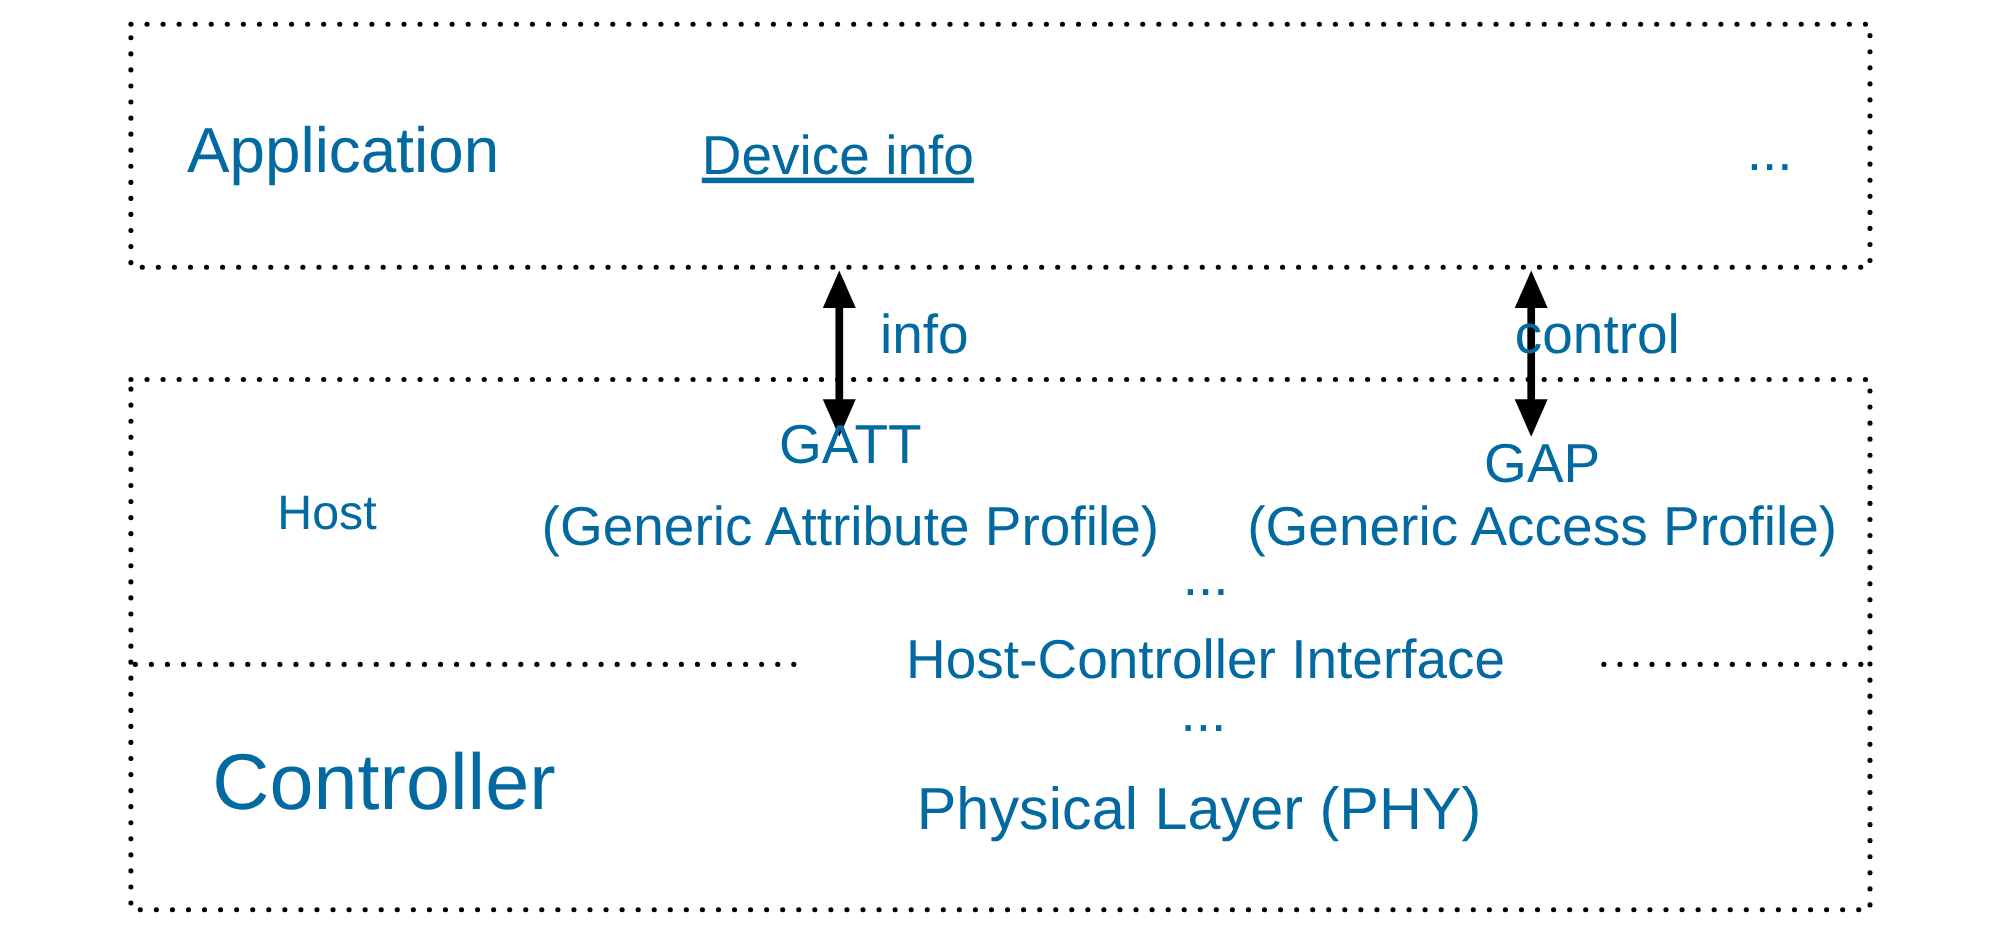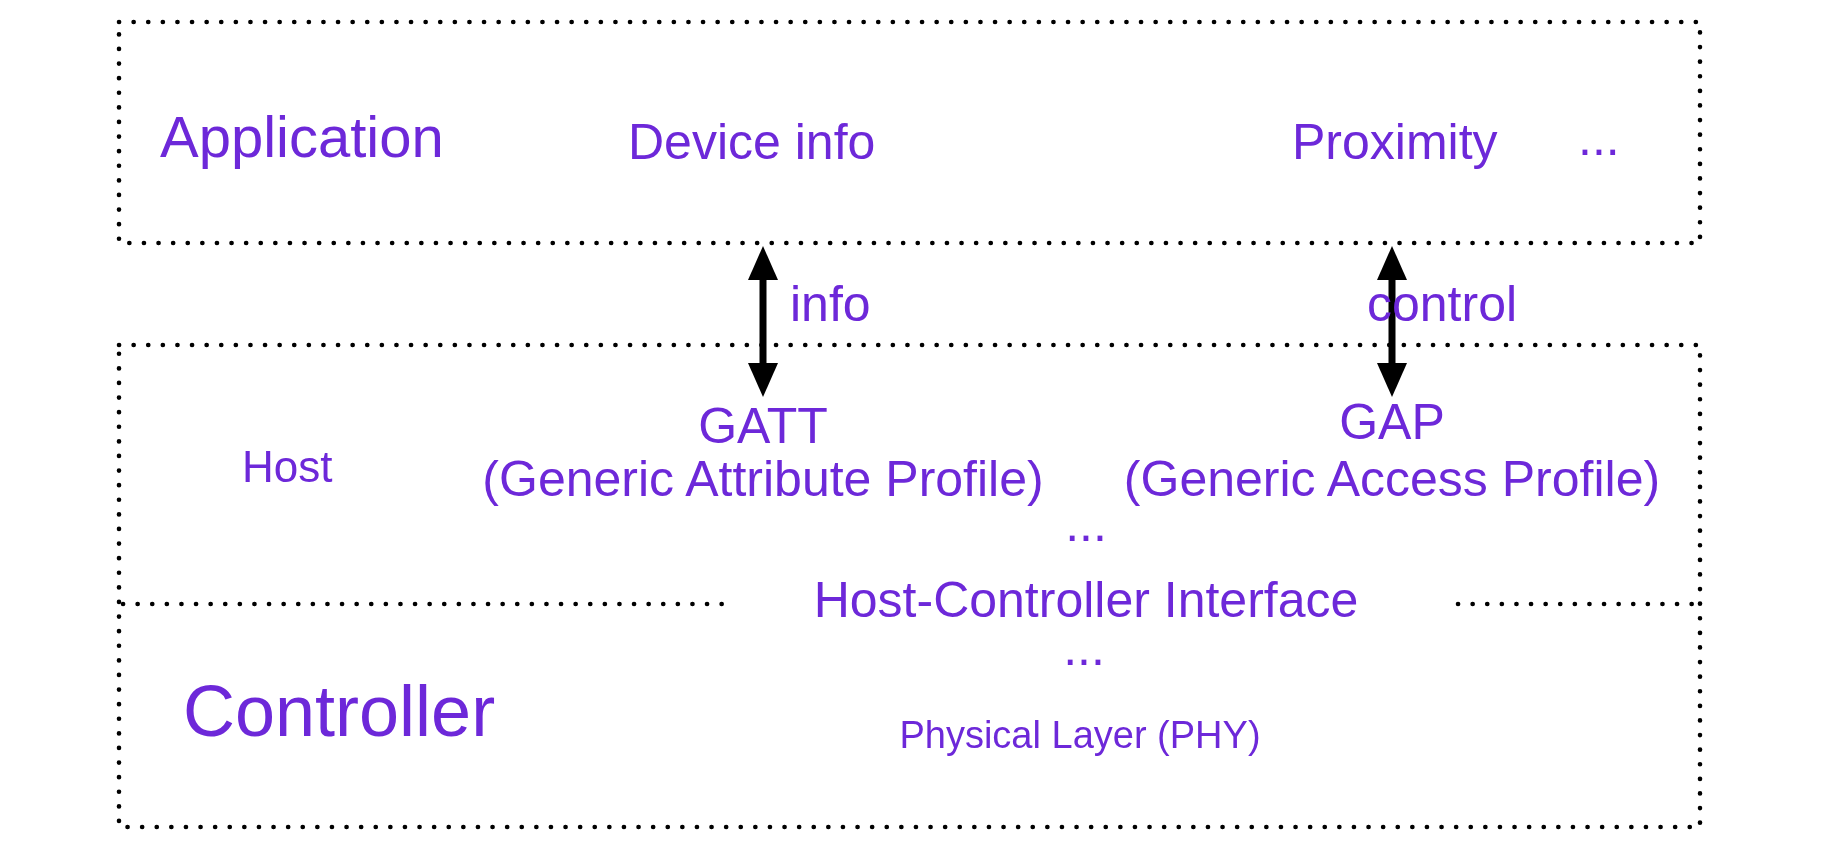--- a/index.html
+++ b/index.html
@@ -19,35 +19,36 @@
   .layer-svg {
     position: absolute;
     left: 0;
     top: 0;
     width: 1829px;
     height: 850px;
   }
   .txt {
     position: absolute;
     white-space: nowrap;
-    color: #6d28d9;
+    color: #0369a1;
     line-height: 1.1;
+    margin-left: 10px;
   }
   .anchor-left {
     transform: translateY(-50%);
   }
   .anchor-center {
     transform: translate(-50%, -50%);
     text-align: center;
   }
   .fs-app   { font-size: 58px; }
   .fs-host  { font-size: 44px; }
   .fs-ctrl  { font-size: 72px; }
   .fs-label { font-size: 50px; }
-  .fs-phy   { font-size: 38px; }
+  .fs-phy   { font-size: 54px; }
 </style>
 </head>
 <body>
 
 <div class="canvas">
 
   <svg class="layer-svg" viewBox="0 0 1829 850" xmlns="http://www.w3.org/2000/svg">
 
     <rect x="119" y="22" width="1581" height="221" fill="none" stroke="#000000" stroke-width="4.6" stroke-dasharray="0.1 14.5" stroke-linecap="round"></rect>
 
@@ -63,29 +64,28 @@
     </g>
 
     <g fill="#000000" stroke="none">
       <rect x="1388.5" y="272" width="7" height="102"></rect>
       <polygon points="1392,246 1377,280 1407,280"></polygon>
       <polygon points="1392,397 1377,363 1407,363"></polygon>
     </g>
   </svg>
 
   <div class="txt anchor-left fs-app" style="left:160px; top:137px;">Application</div>
-  <div class="txt anchor-left fs-label" style="left:628px; top:142px;">Device info</div>
-  <div class="txt anchor-left fs-label" style="left:1292px; top:142px;">Proximity</div>
+  <div class="txt anchor-left fs-label" style="left:628px; top:142px;text-decoration:underline;">Device info</div>
   <div class="txt anchor-left fs-label" style="left:1578px; top:138px;">...</div>
 
   <div class="txt anchor-left fs-label" style="left:790px; top:304px;">info</div>
   <div class="txt anchor-left fs-label" style="left:1367px; top:304px;">control</div>
 
   <div class="txt anchor-left fs-host" style="left:242px; top:467px;">Host</div>
-  <div class="txt anchor-center fs-label" style="left:763px; top:426px;">GATT</div>
+  <div class="txt anchor-center fs-label" style="left:763px; top:404px;">GATT</div>
   <div class="txt anchor-center fs-label" style="left:763px; top:479px;">(Generic Attribute Profile)</div>
   <div class="txt anchor-center fs-label" style="left:1392px; top:422px;">GAP</div>
   <div class="txt anchor-center fs-label" style="left:1392px; top:479px;">(Generic Access Profile)</div>
   <div class="txt anchor-center fs-label" style="left:1086px; top:524px;">...</div>
   <div class="txt anchor-center fs-label" style="left:1086px; top:600px;">Host-Controller Interface</div>
 
   <div class="txt anchor-center fs-label" style="left:1084px; top:648px;">...</div>
   <div class="txt anchor-left fs-ctrl" style="left:183px; top:712px;">Controller</div>
   <div class="txt anchor-center fs-phy" style="left:1080px; top:736px;">Physical Layer (PHY)</div>
 

